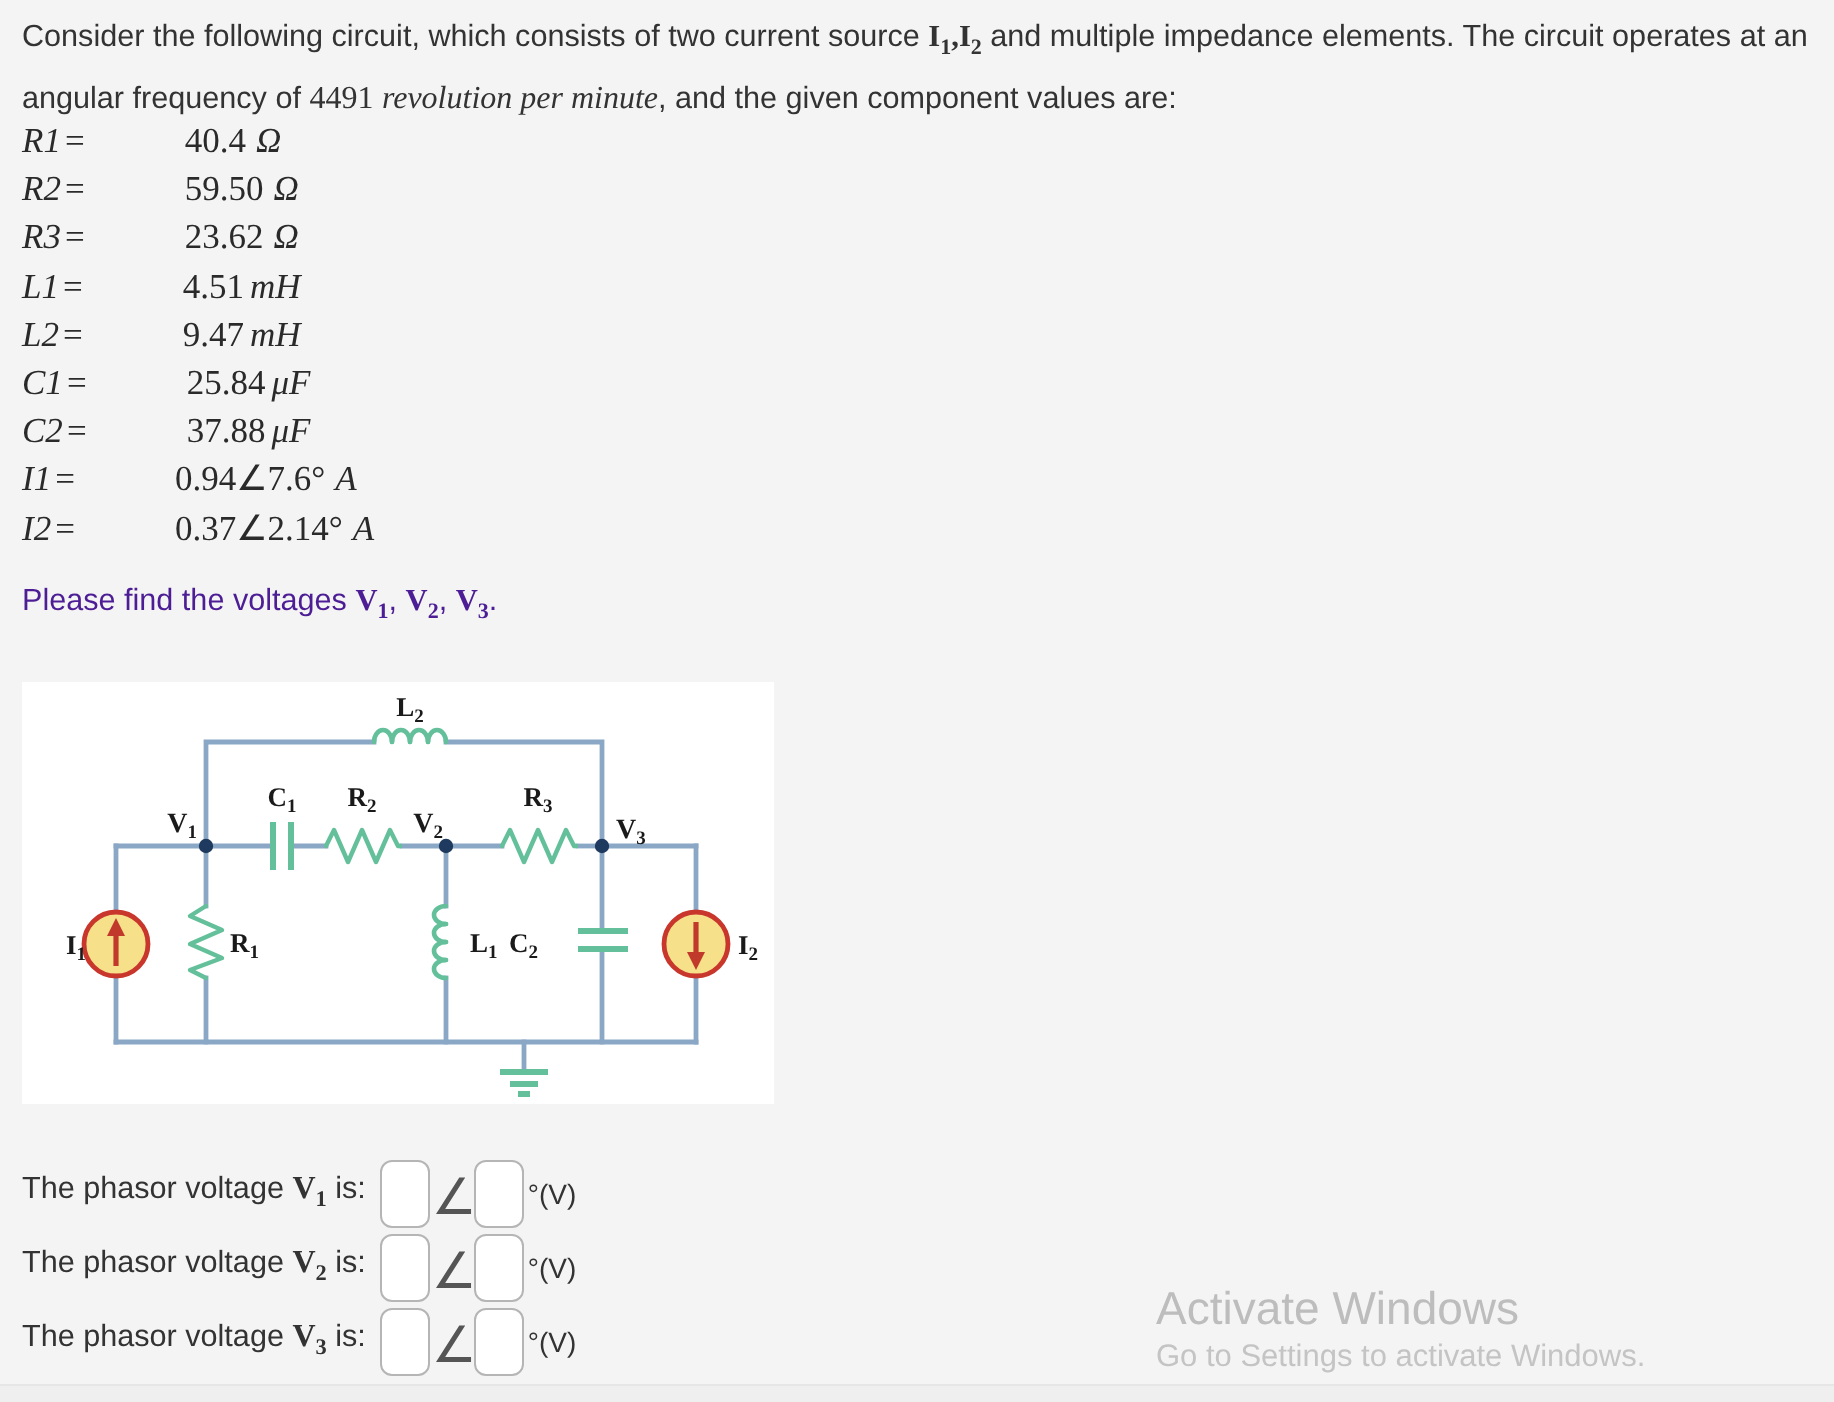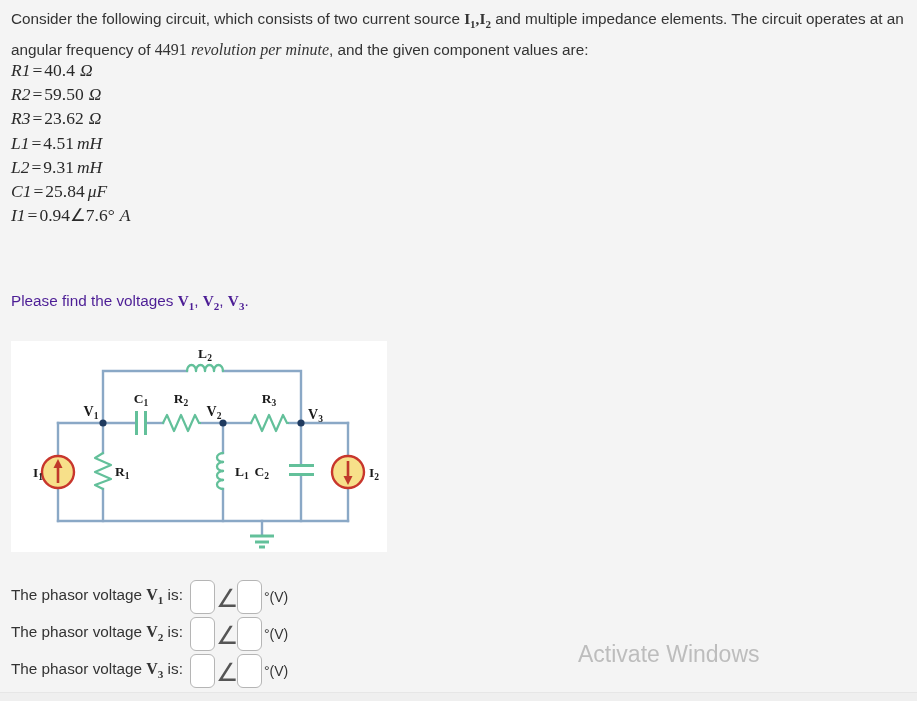--- a/index.html
+++ b/index.html
@@ -57,21 +57,21 @@
   
   .values {
     position: absolute;
     left: 11px; top: 58px;
     font-family: "Liberation Serif", serif;
     font-size: 17.5px;
     line-height: 24.2px;
   }
   .values .row { white-space: nowrap; font-style: italic; }
   .values .row .eq { font-style: normal; padding: 0 2px; }
-  .values .row .val { font-style: normal; }
+  .values .row .val { font-style: normal; margin-left: 48px; }
   .values .row .unit { font-style: italic; padding-left: 3px; margin-top: 36px; }
   .values .row .unit-up { font-style: italic; padding-left: 5px; }
 
   
   .findline {
     position: absolute;
     left: 11px; top: 292px;
     font-size: 15.3px;
     color: #4c1d95;
   }
@@ -175,27 +175,33 @@
     <div class="row">
       <span>R2</span><span class="eq">=</span><span class="val">59.50</span><span class="unit-up">Ω</span>
     </div>
     <div class="row">
       <span>R3</span><span class="eq">=</span><span class="val">23.62</span><span class="unit-up">Ω</span>
     </div>
     <div class="row">
       <span>L1</span><span class="eq">=</span><span class="val">4.51</span><span class="unit">mH</span>
     </div>
     <div class="row">
-      <span>L2</span><span class="eq">=</span><span class="val">9.31</span><span class="unit">mH</span>
+      <span>L2</span><span class="eq">=</span><span class="val">9.47</span><span class="unit">mH</span>
     </div>
     <div class="row">
       <span>C1</span><span class="eq">=</span><span class="val">25.84</span><span class="unit">μF</span>
     </div>
     <div class="row">
+      <span>C2</span><span class="eq">=</span><span class="val">37.88</span><span class="unit">μF</span>
+    </div>
+    <div class="row">
       <span>I1</span><span class="eq">=</span><span class="val">0.94∠7.6°</span><span class="unit-up">A</span>
+    </div>
+    <div class="row">
+      <span>I2</span><span class="eq">=</span><span class="val">0.37∠2.14°</span><span class="unit-up">A</span>
     </div>
   </div>
 
   <div class="findline">
     <span>Please find the voltages </span><b><span>V</span><sub>1</sub></b><span>, </span><b><span>V</span><sub>2</sub></b><span>, </span><b><span>V</span><sub>3</sub></b><span>.</span>
   </div>
 
   <div class="figure">
     <svg width="376" height="211" viewBox="0 0 376 211" xmlns="http://www.w3.org/2000/svg">
 
@@ -341,16 +347,17 @@
       <span class="label"><span>The phasor voltage </span><b><span>V</span><sub>3</sub></b><span> is:</span></span>
       <input class="ansbox" type="text" value="" style="">
       <span class="angsym">∠</span>
       <input class="ansbox" type="text" style="margin-left: 0px;" value="">
       <span class="degunit">°(V)</span>
     </div>
   </div>
 
   <div class="watermark">
     <div class="wm-title">Activate Windows</div>
+    <div class="wm-sub">Go to Settings to activate Windows.</div>
   </div>
 
   <div class="bottom-strip"></div>
 </div>
 
 </body></html>

